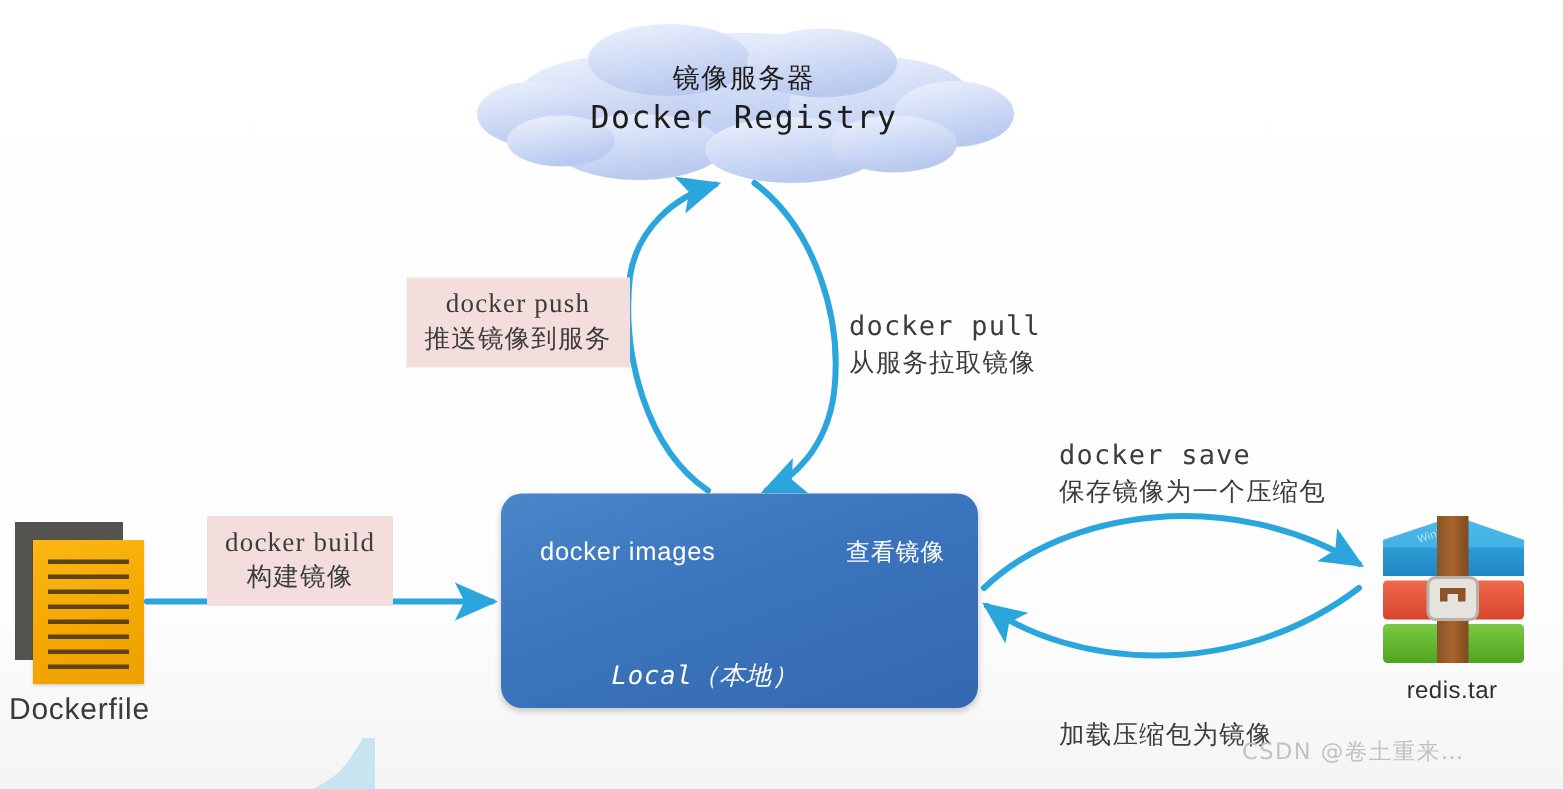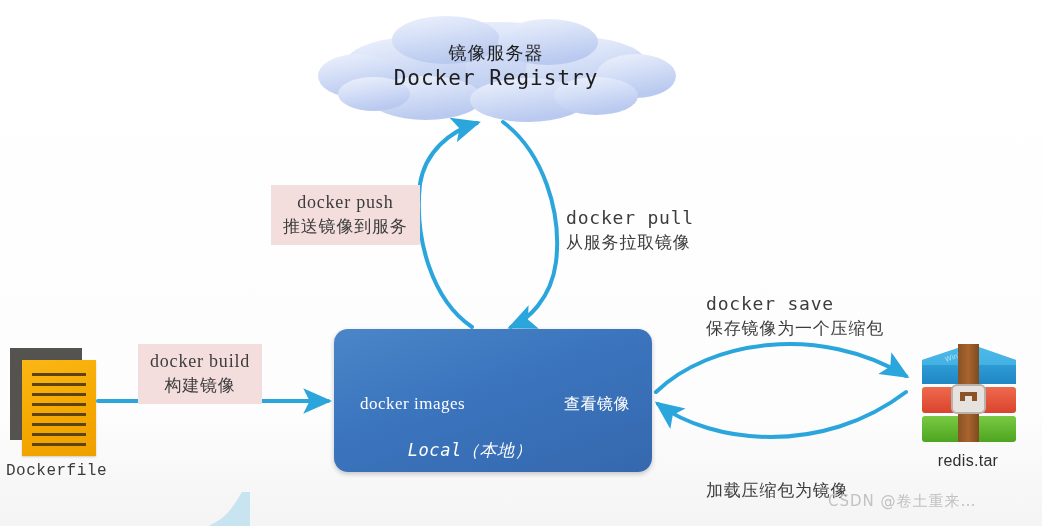--- a/index.html
+++ b/index.html
@@ -38,21 +38,21 @@
     border-radius:14px;
     background:linear-gradient(160deg,#4a86c8 0%,#3b75be 42%,#3568ae 100%);
     box-shadow:0 2px 5px rgba(0,0,0,.22);
   }
   .cmd-row{
     position:absolute;left:26px;width:270px;
     color:#ffffff;font-size:17px;letter-spacing:.5px;
     display:flex;justify-content:space-between;align-items:baseline;
     white-space:nowrap;
   }
-  .cmd-row .cmd{font-family:Liberation Serif, serif;margin-top:36px;}
+  .cmd-row .cmd{font-family:Liberation Sans, sans-serif;}
   .cmd-row .desc{
     font-family:"DejaVu Sans","Liberation Sans",sans-serif;
     font-size:16px;
   }
   #row1{top:29px;}
   #row2{top:60px;}
   #local-label{
     position:absolute;left:0;top:110px;width:272px;text-align:center;
     color:#ffffff;font-size:17px;letter-spacing:.6px;white-space:nowrap;
     font-family:"DejaVu Sans Mono","Liberation Mono",monospace;
@@ -67,22 +67,22 @@
   }
   #df-front{
     position:absolute;left:12px;top:12px;width:74px;height:96px;
     background:linear-gradient(160deg,#fbb715 0%,#f5a800 55%,#eea000 100%);
     box-shadow:0 1px 2px rgba(0,0,0,.18);
   }
   .df-line{
     position:absolute;left:10px;width:54px;height:3px;background:#5d4414;
   }
   #dockerfile-label{
-    left:6px;top:462px;color:#3a3a3a;font-size:16px;letter-spacing:.5px;
-    font-family:Liberation Mono, monospace;white-space:nowrap;
+    left:6px;top:462px;color:#3a3a3a;font-size:20px;letter-spacing:.5px;
+    font-family:Liberation Sans, sans-serif;white-space:nowrap;
   }
 
   
   .pink-label{
     background:#f4dedd;color:#3c3c3c;text-align:center;
     padding:6px 12px 8px 12px;line-height:1.3;
   }
   .pink-label .l1{
     font-family:Liberation Serif, serif;
     font-size:18px;letter-spacing:.8px;white-space:nowrap;

